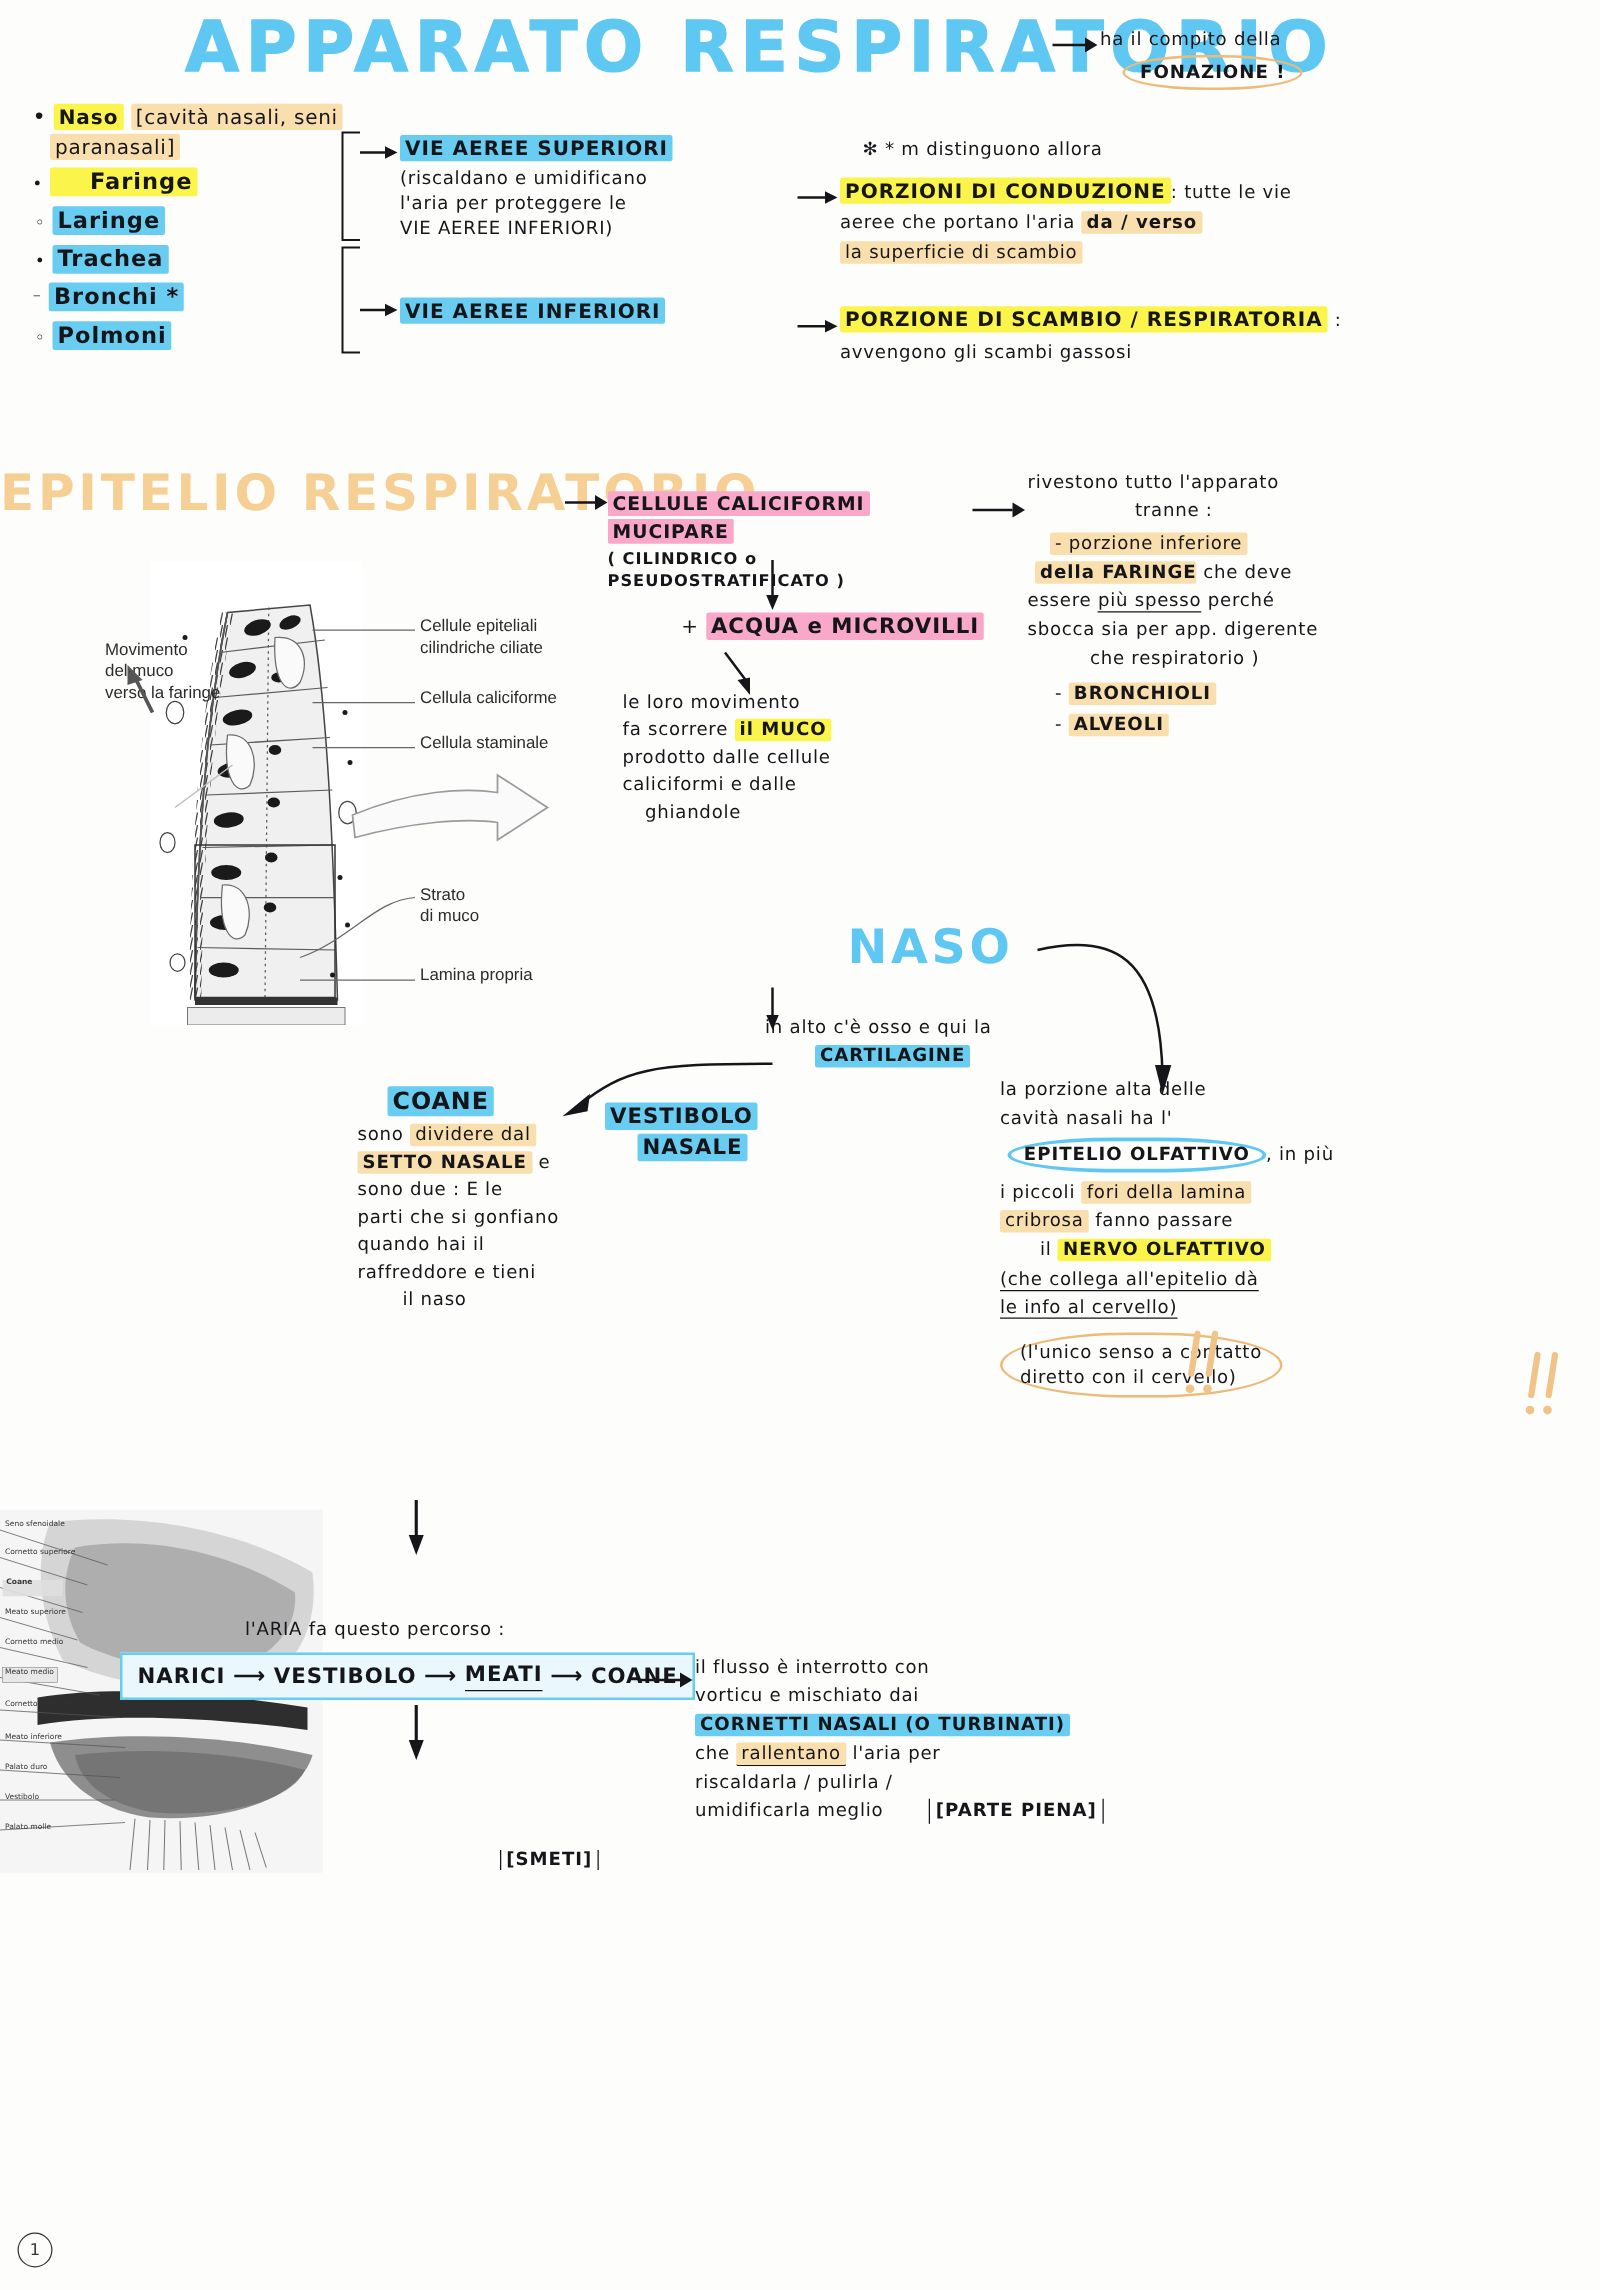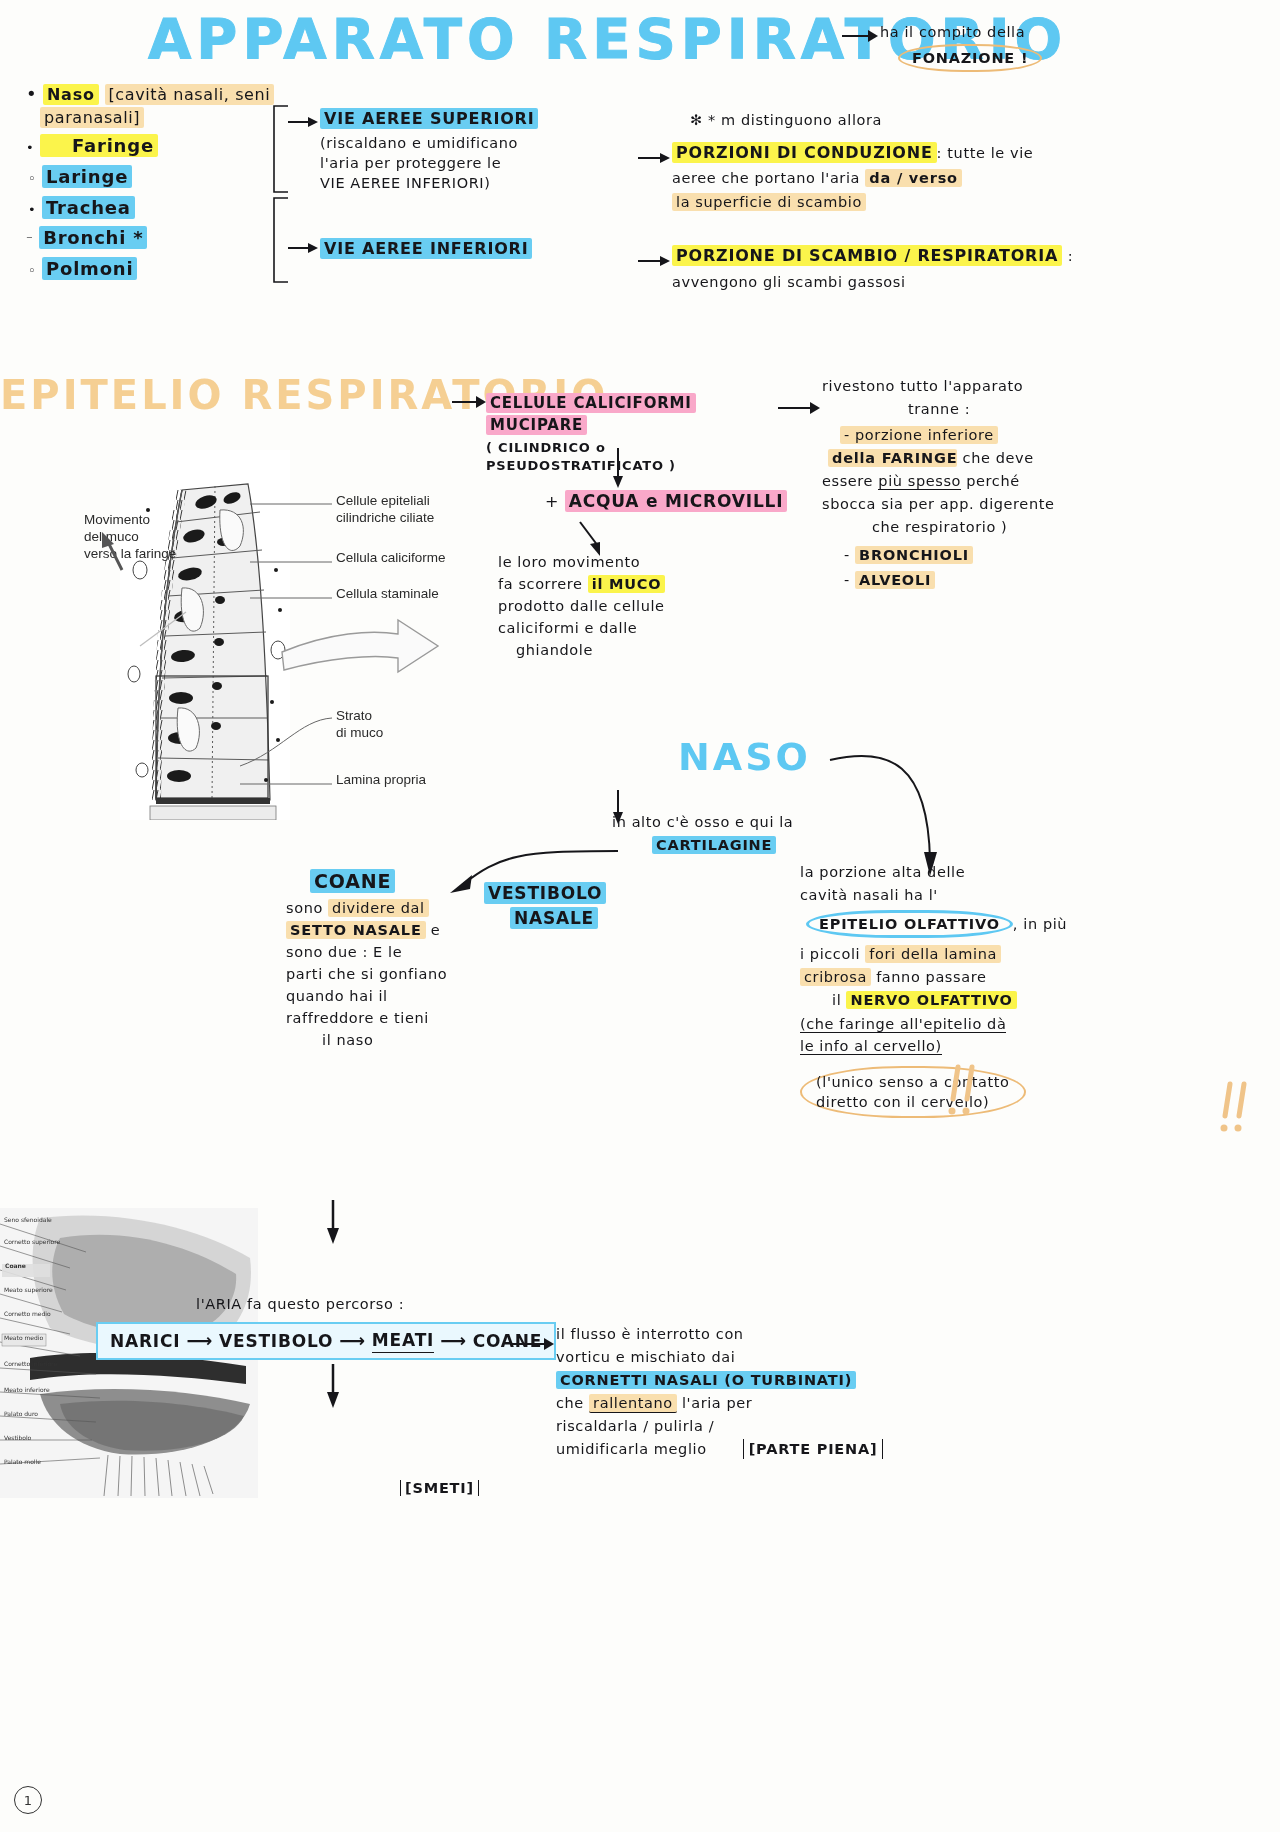--- a/index.html
+++ b/index.html
@@ -452,21 +452,21 @@
     </div>
     <div style="margin-top:6px;">
       <span>i piccoli </span><span class="hl hl-orange">fori della lamina</span>
     </div>
     <div style="margin-top:3px;">
       <span class="hl hl-orange">cribrosa</span><span> fanno passare</span>
     </div>
     <div style="margin-top:3px;margin-left:32px;">
       <span>il </span><span class="hl hl-yellow cap">NERVO OLFATTIVO</span>
     </div>
-    <div style="margin-top:4px;"><span class="uline">(che faringe all'epitelio dà</span></div>
+    <div style="margin-top:4px;"><span class="uline">(che collega all'epitelio dà</span></div>
     <div style="margin-top:2px;"><span class="uline">le info al cervello)</span></div>
     <div style="margin-top:10px;position:relative;">
       <span class="circ-orange" style="display:inline-block;padding:4px 14px;">
         <span style="display:block;">(l'unico senso a contatto</span>
         <span style="display:block;">diretto con il cervello)</span>
       </span>
     </div>
   </div>
 
   <svg class="abs" style="left:948px;top:1065px;" width="40" height="60">

